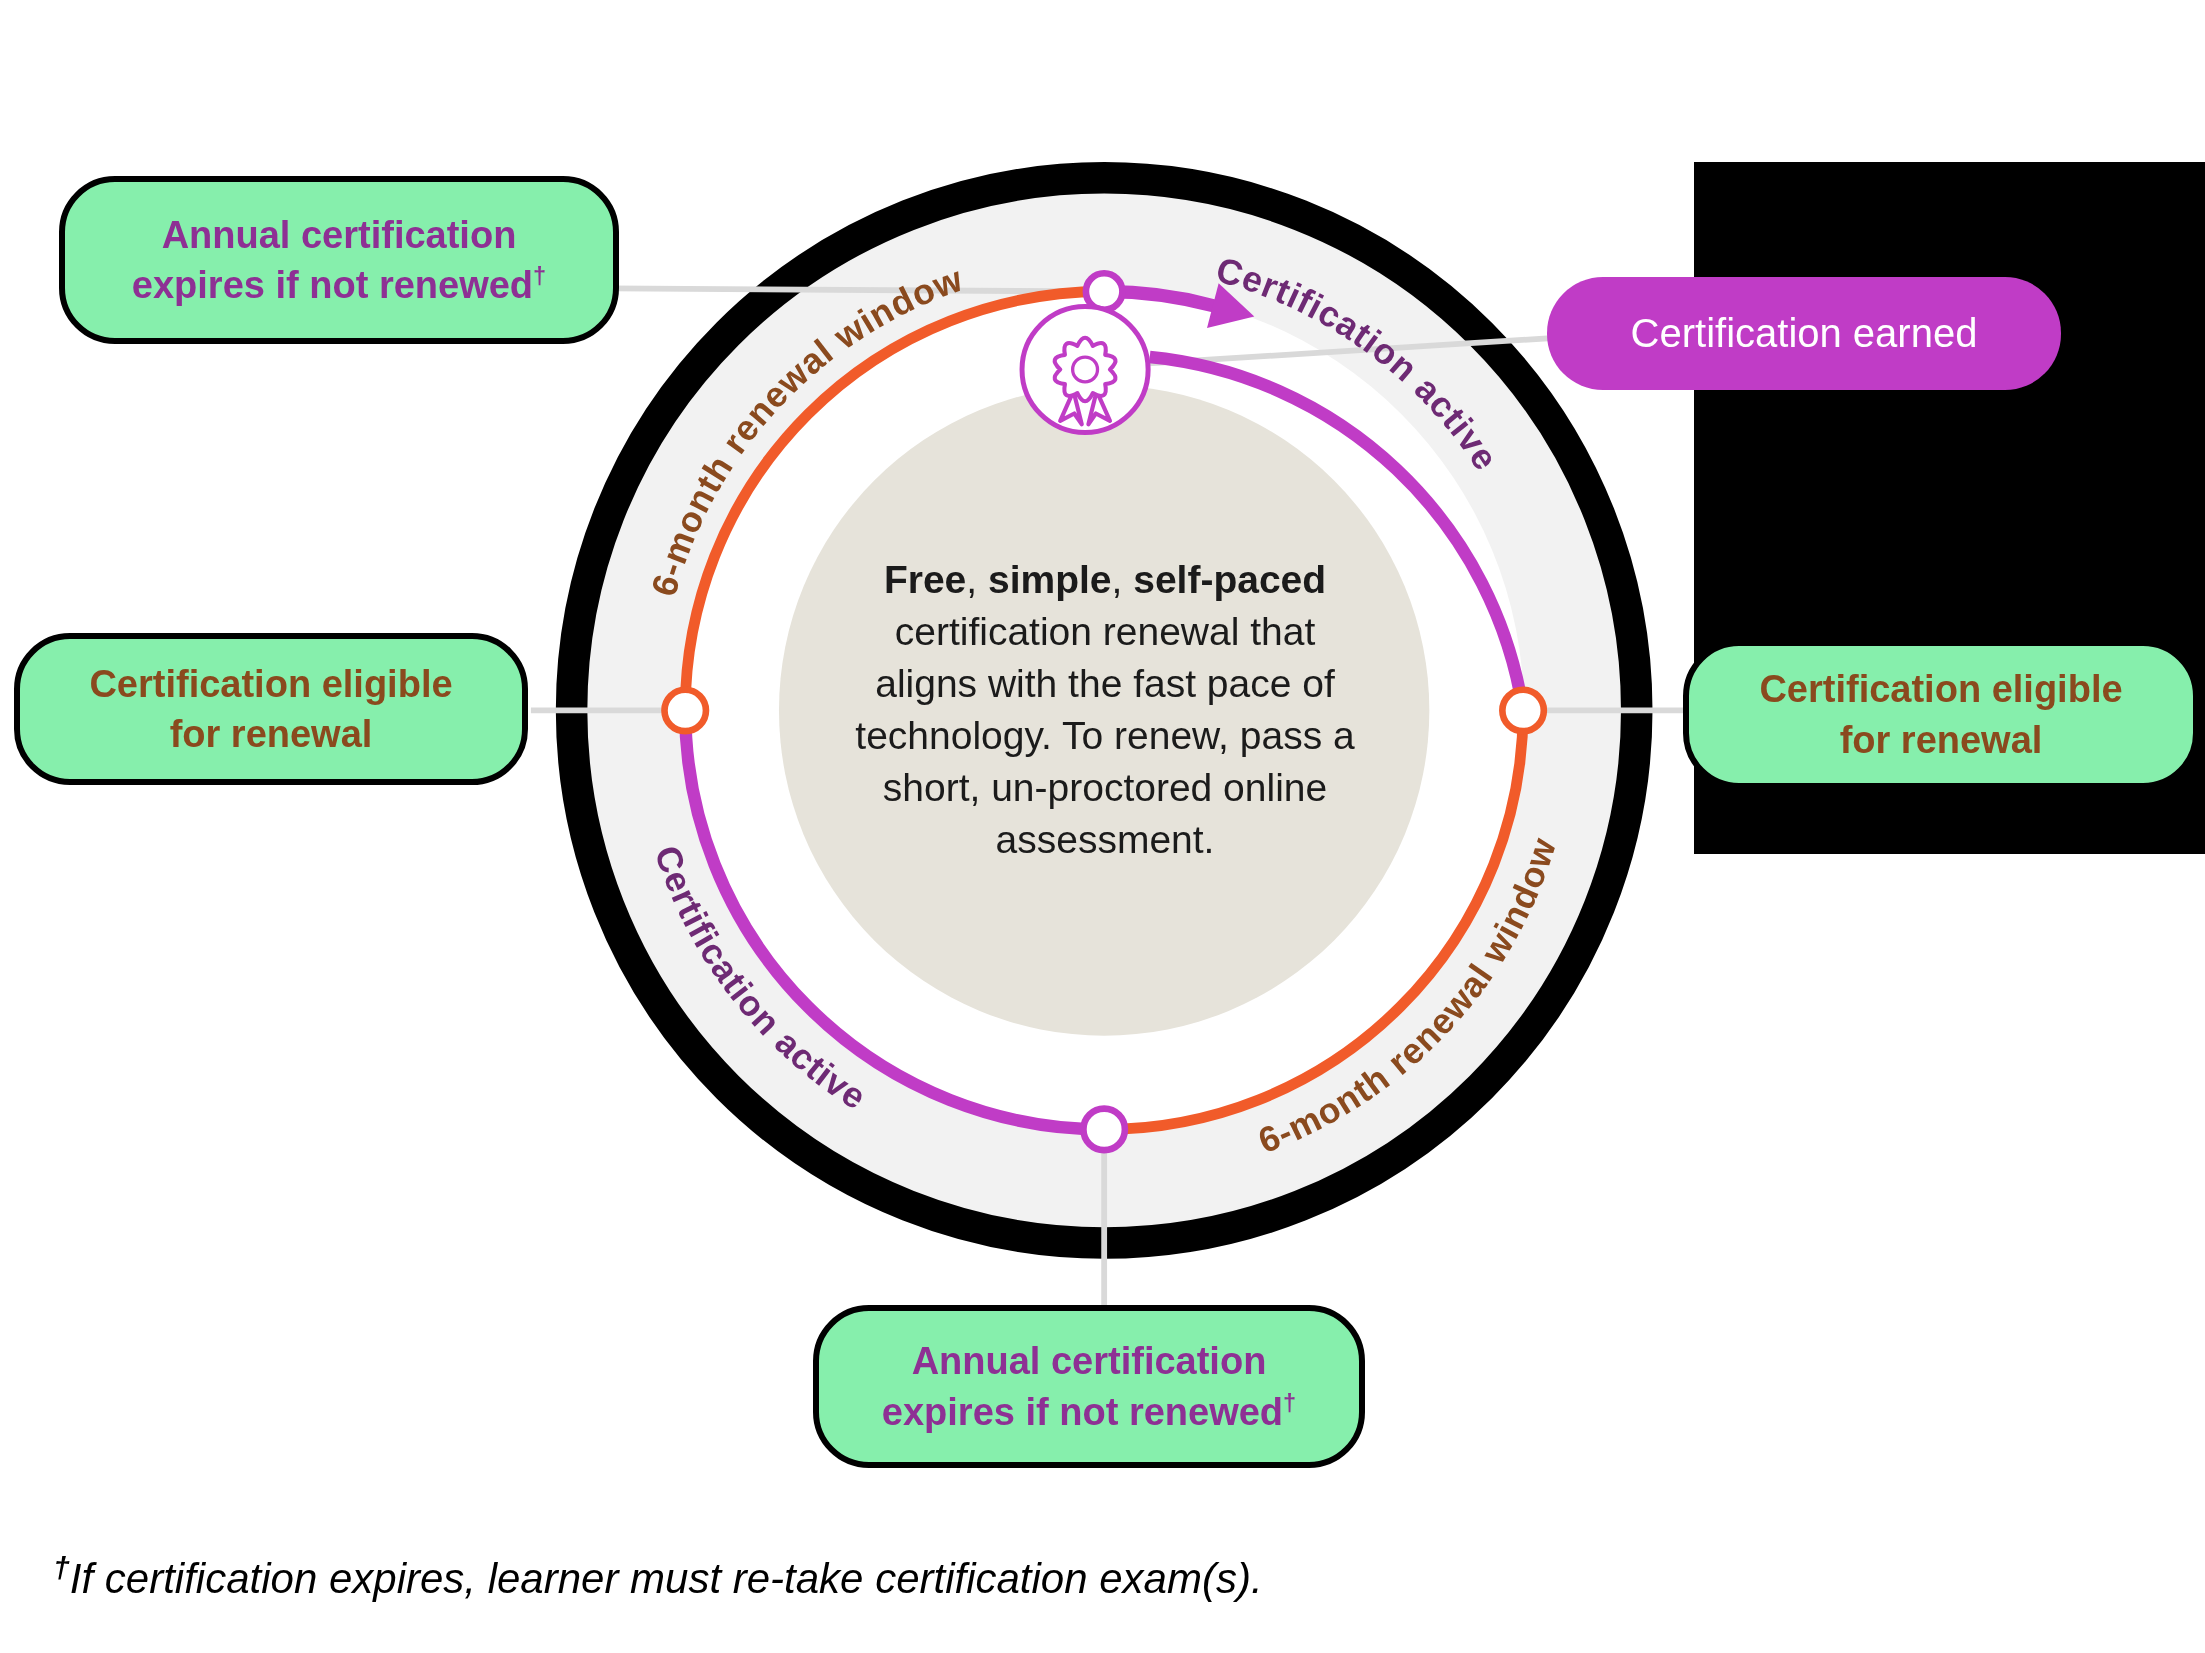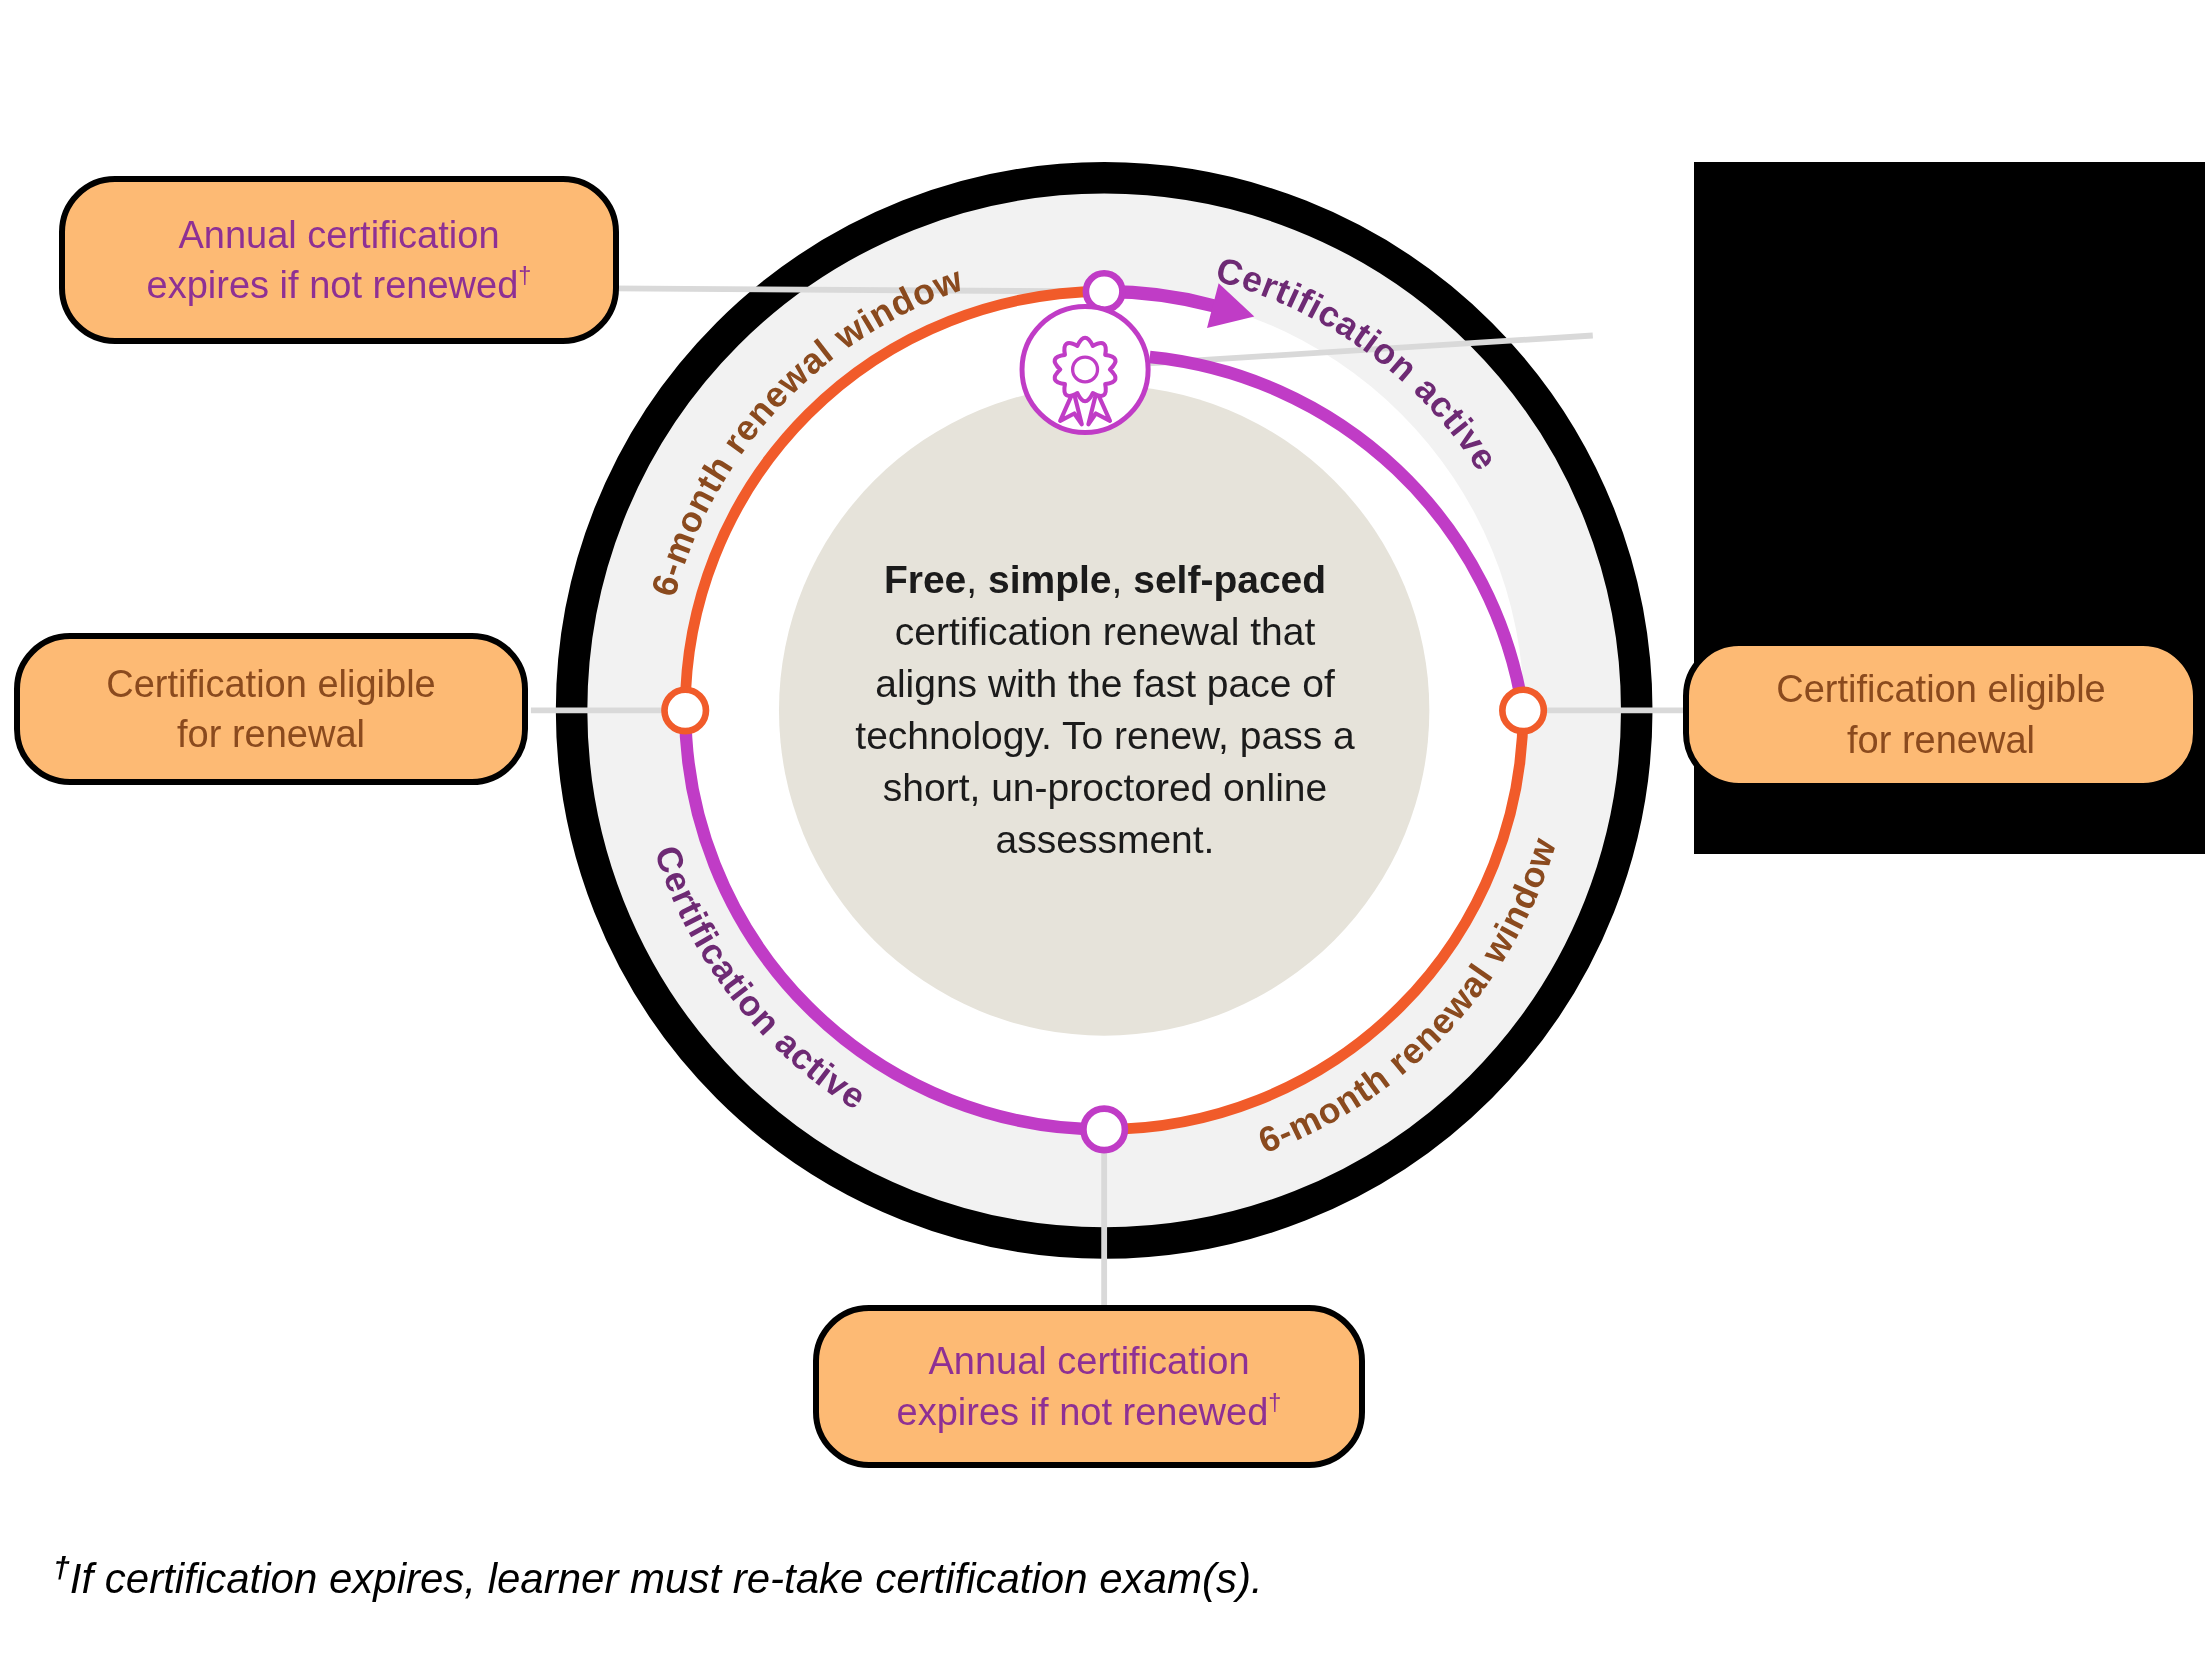--- a/index.html
+++ b/index.html
@@ -27,23 +27,23 @@
   .badge-ribbon{fill:#fff;stroke:var(--magenta);stroke-width:5;stroke-linejoin:round;}
   .badge-rosette{fill:#fff;stroke:var(--magenta);stroke-width:5;stroke-linejoin:round;}
   .badge-inner{fill:none;stroke:var(--magenta);stroke-width:4;}
   .arclabel{font-family:"Liberation Sans",sans-serif;font-size:43px;font-weight:700;
             text-anchor:middle;letter-spacing:1px;}
   .arclabel.brown{fill:var(--brown);}
   .arclabel.purple{fill:var(--label_purple);}
 
   
   .callout{
-    position:absolute;z-index:3;background:#fdba74;border:6.6px solid #000;border-radius:56px;
+    position:absolute;z-index:3;background:#86efac;border:6.6px solid #000;border-radius:56px;
     box-sizing:border-box;display:flex;align-items:center;justify-content:center;
-    text-align:center;font-size:38px;font-weight:400;line-height:1.32;
+    text-align:center;font-size:38px;font-weight:700;line-height:1.32;
   }
   .callout.purple{color:var(--callout_purple);}
   .callout.brown{color:var(--brown);}
   .callout sup{font-size:0.62em;line-height:0;vertical-align:super;}
   .callout.earned{background:var(--magenta);border:none;color:#fff;font-weight:500;font-size:40px;}
 
   .center-text{
     position:absolute;z-index:3;left:851px;top:514px;width:508px;height:392px;
     display:flex;align-items:center;justify-content:flex-end;text-align:center;
     font-size:39px;line-height:1.33;color:#1b1b1b;
@@ -115,20 +115,23 @@
     </text>
   </svg>
 
   <div class="callout purple" style="left:59px;top:176px;width:560px;height:168px;">
     <div>
       <span>Annual certification</span><br>
       <span>expires if not renewed</span><sup>†</sup>
     </div>
   </div>
 
+  <div class="callout earned" style="left:1547px;top:277px;width:514px;height:113px;">
+    <span>Certification earned</span>
+  </div>
 
   <div class="callout brown" style="left:14px;top:633px;width:514px;height:152px;">
     <div>
       <span>Certification eligible</span><br>
       <span>for renewal</span>
     </div>
   </div>
 
   <div class="callout brown" style="left:1683px;top:640px;width:516px;height:149px;">
     <div>

